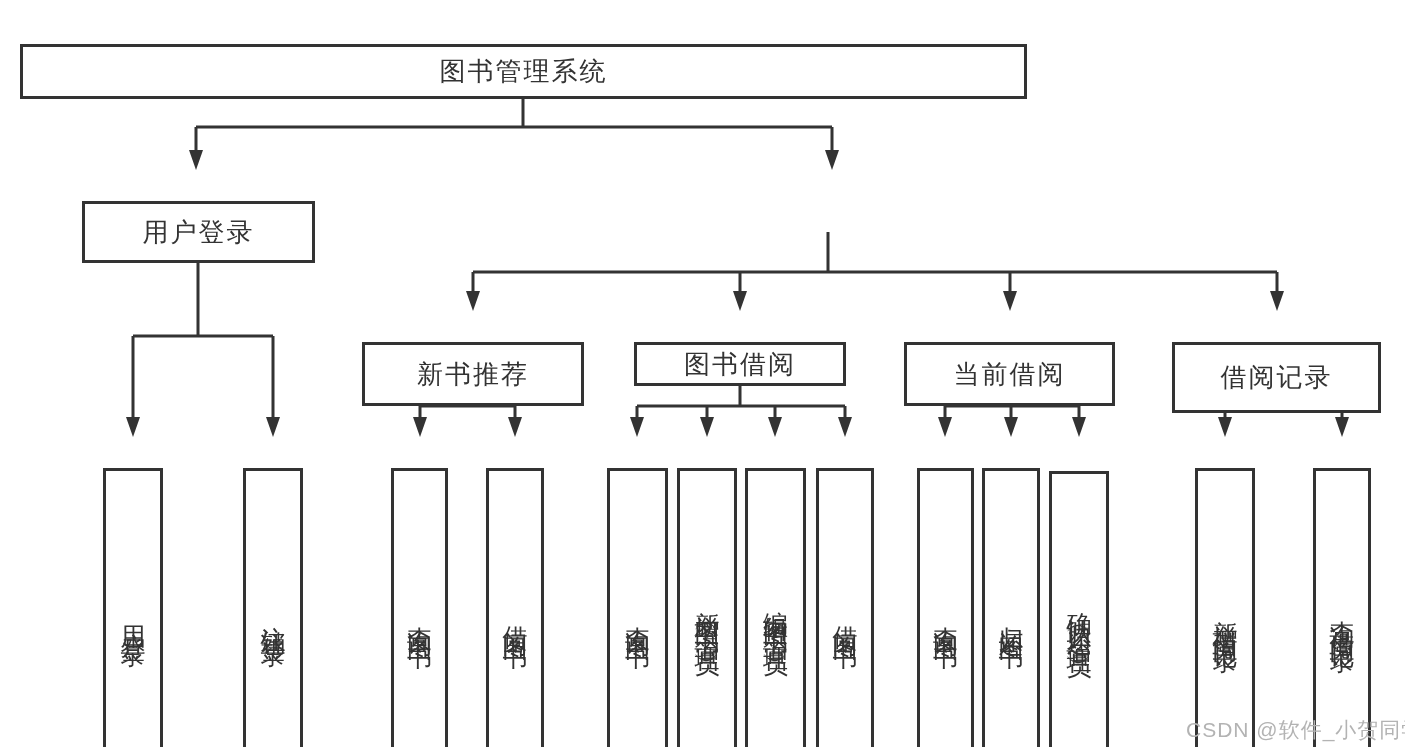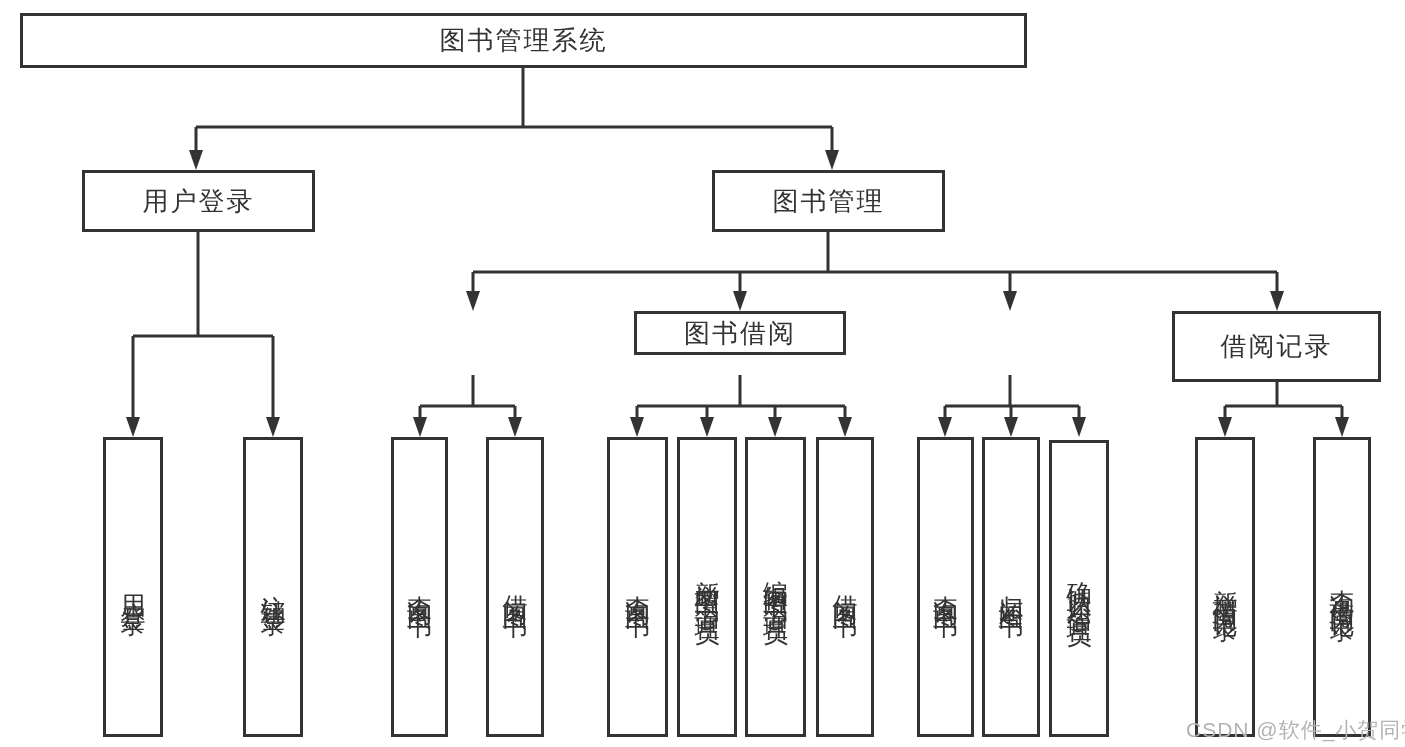--- a/index.html
+++ b/index.html
@@ -29,20 +29,21 @@
   .node {
     position: absolute;
     box-sizing: border-box;
     border: 3px solid #333333;
     background: #ffffff;
     color: #333333;
     display: flex;
     align-items: center;
     justify-content: center;
     text-align: center;
+    margin-top: 31px;
   }
   .hnode {
     font-size: 26px;
     letter-spacing: 2px;
     white-space: nowrap;
   }
   .vnode .vtext {
     writing-mode: vertical-rl;
     text-orientation: mixed;
     font-size: 25px;
@@ -98,23 +99,24 @@
     <polygon points="1072,417 1086,417 1079,437"></polygon>
 
     <path d="M1277 375 V406 M1225 406 H1342 M1225 406 V419 M1342 406 V419"></path>
     <polygon points="1218,417 1232,417 1225,437"></polygon>
     <polygon points="1335,417 1349,417 1342,437"></polygon>
   </svg>
 
   <div class="node hnode" style="left:20px;top:13px;width:1007px;height:55px">图书管理系统</div>
 
   <div class="node hnode" style="left:82px;top:170px;width:233px;height:62px">用户登录</div>
-  <div class="node hnode" style="left:712px;top:170px;width:233px;height:62px">图书管理</div>
 
+  <div class="node hnode" style="left:362px;top:311px;width:222px;height:64px">新书推荐</div>
   <div class="node hnode" style="left:634px;top:311px;width:212px;height:44px">图书借阅</div>
+  <div class="node hnode" style="left:904px;top:311px;width:211px;height:64px">当前借阅</div>
   <div class="node hnode" style="left:1172px;top:311px;width:209px;height:71px">借阅记录</div>
 
   <div class="node vnode" style="left:103px;top:437px;width:60px;height:300px">
     <span class="vtext">用户登录</span>
   </div>
   <div class="node vnode" style="left:243px;top:437px;width:60px;height:300px">
     <span class="vtext">注销登录</span>
   </div>
 
   <div class="node vnode" style="left:391px;top:437px;width:57px;height:300px">

